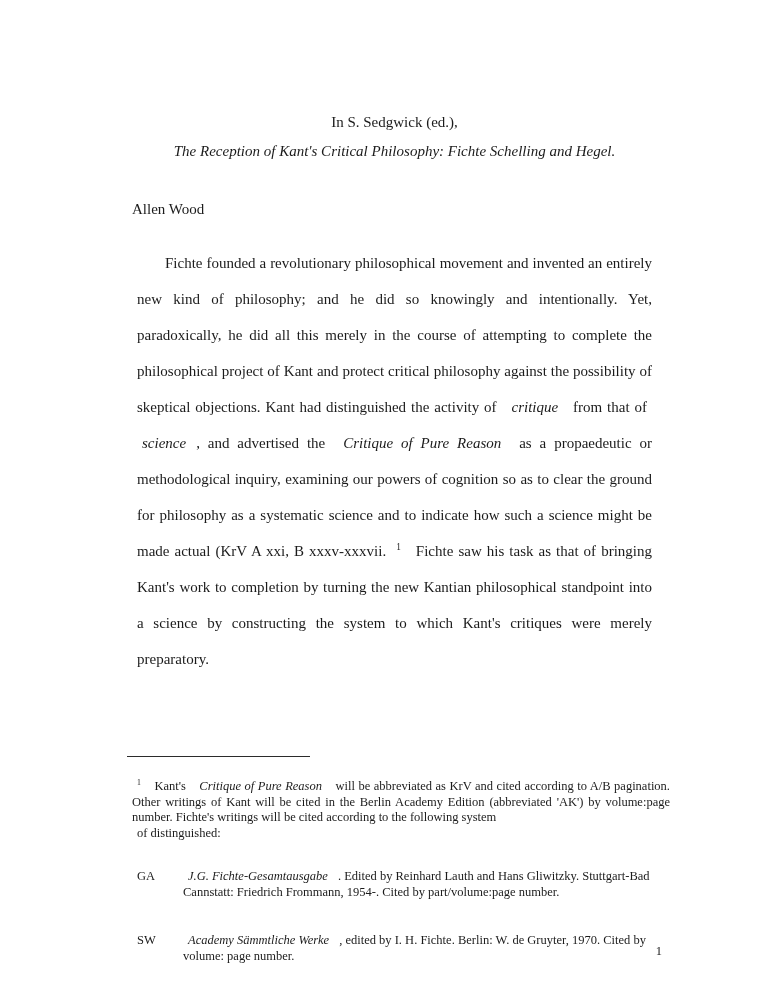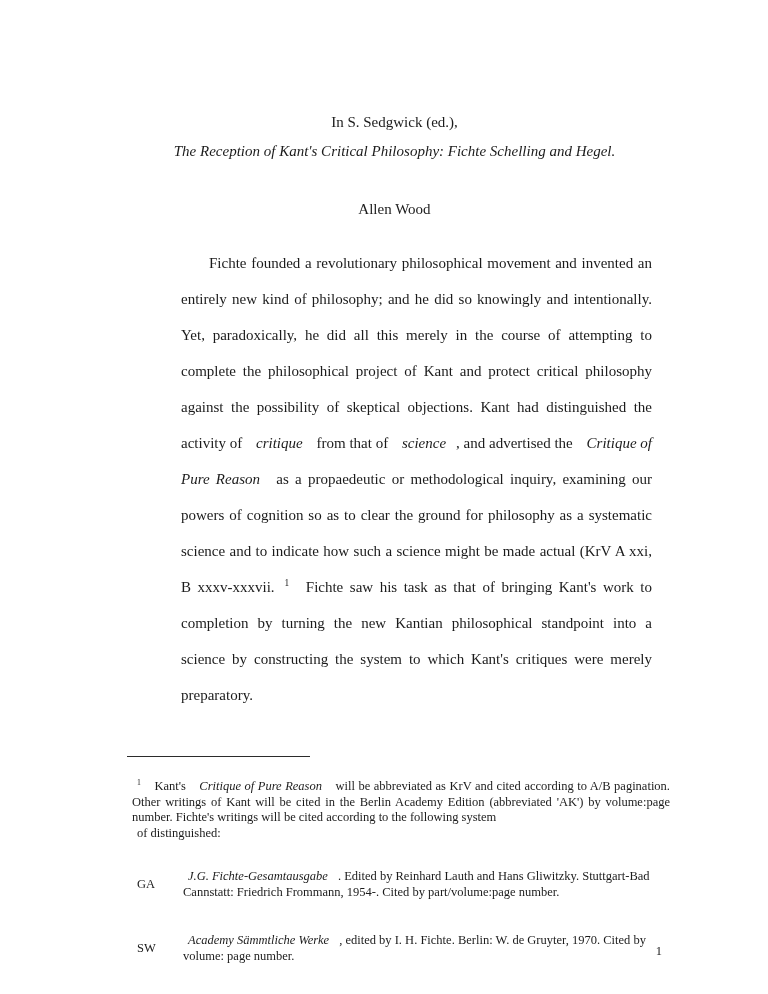--- a/index.html
+++ b/index.html
@@ -17,42 +17,42 @@
   .content { padding: 88px 111px 0 112px; }
   .pub-header { text-align: center; font-size: 15px; line-height: 19px; }
   .i, .italic { font-style: italic; font-family: Liberation Serif, serif; }
   .title {
     margin-top: 50px;
     text-align: center;
     font-size: 15.5px;
     font-weight: bold;
     line-height: 19px;
   }
-  .author { margin-top: 24px; text-align: center; font-size: 15px; line-height: 19px; font-family: Liberation Serif, serif; }
+  .author { margin-top: 24px; font-size: 15px; line-height: 19px; font-family: Liberation Serif, serif; }
   .body-text {
     margin-top: 11px;
     font-size: 15px;
     line-height: 36px;
     text-align: justify;
     max-height: 468px;
     overflow: hidden;
   }
-  .para { text-indent: 23px; margin-left: 44px; }
+  .para { text-indent: 23px; }
   sup { font-size: 0.62em; vertical-align: super; line-height: 0; }
   .footnotes {
     position: absolute;
     left: 112px;
     right: 98px;
     top: 741px;
     font-size: 12.5px;
     line-height: 15.5px;
   }
   .fn-sep { width: 183px; border-top: 1px solid #2b2b2b; margin-bottom: 7px; }
   .fn-text { text-align: justify; }
-  .abbr-row { display: flex; margin-top: 13px; align-items: center; }
+  .abbr-row { display: flex; margin-top: 13px; }
   .abbr { width: 46px; flex: none; }
   .abbr-desc { flex: 1; }
   .page-number { position: absolute; top: 929px; right: 111px; font-size: 12.5px; }
 </style>
 </head>
 <body>
 
 <div class="page">
   <div class="content">
 

